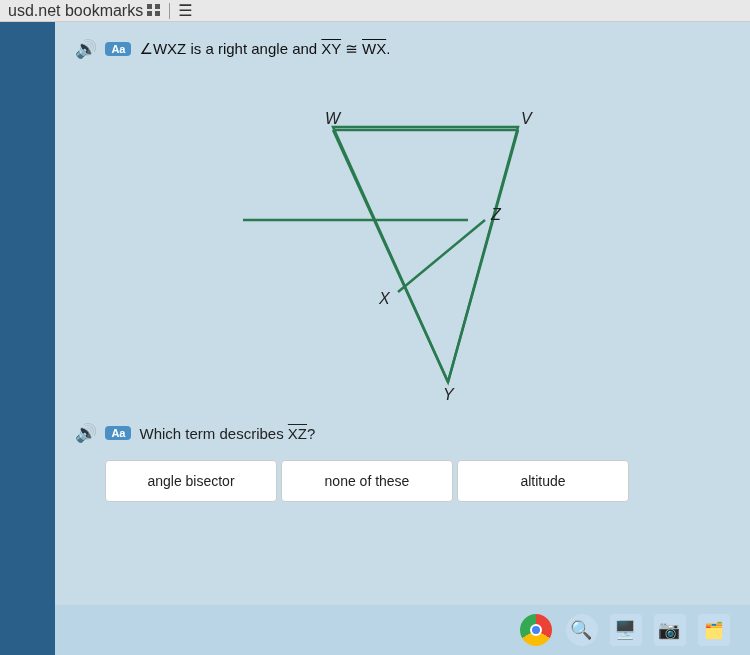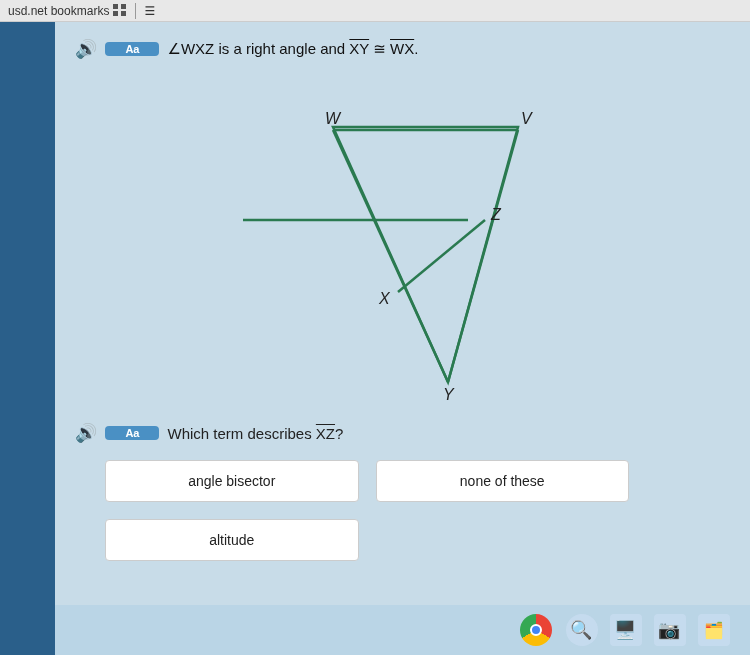--- a/index.html
+++ b/index.html
@@ -12,21 +12,21 @@
       background: #b8d4e8;
     }
 
     
     .browser-bar {
       background: #e8e8e8;
       height: 22px;
       display: flex;
       align-items: center;
       padding: 0 8px;
-      font-size: 12px;
+      font-size: 16px;
       color: #333;
       border-bottom: 1px solid #ccc;
     }
 
     .browser-bar-icons {
       display: flex;
       align-items: center;
       gap: 4px;
       margin-left: 4px;
     }
@@ -87,21 +87,21 @@
 
     .audio-icon {
       color: #1a6ba8;
       font-size: 18px;
     }
 
     .aa-icon {
       background: #4a90c4;
       color: white;
       border-radius: 4px;
-      padding: 1px 20px;
+      padding: 1px 6px;
       font-size: 11px;
       font-weight: bold;
     }
 
     .question-text {
       font-size: 15px;
       color: #111;
     }
 
     .overline {
@@ -128,22 +128,22 @@
       align-items: center;
       gap: 8px;
       margin-bottom: 16px;
       font-size: 15px;
       color: #222;
     }
 
     
     .answers-grid {
       display: grid;
-      grid-template-columns: 1fr 1fr;
-      gap: 17px;
+      grid-template-columns: 1fr 1fr 1fr;
+      gap: 4px;
       width: 80%;
       margin-left: 30px;
     }
 
     .answer-btn {
       background: white;
       border: 1px solid #ccc;
       border-radius: 4px;
       padding: 12px 16px;
       font-size: 14px;

